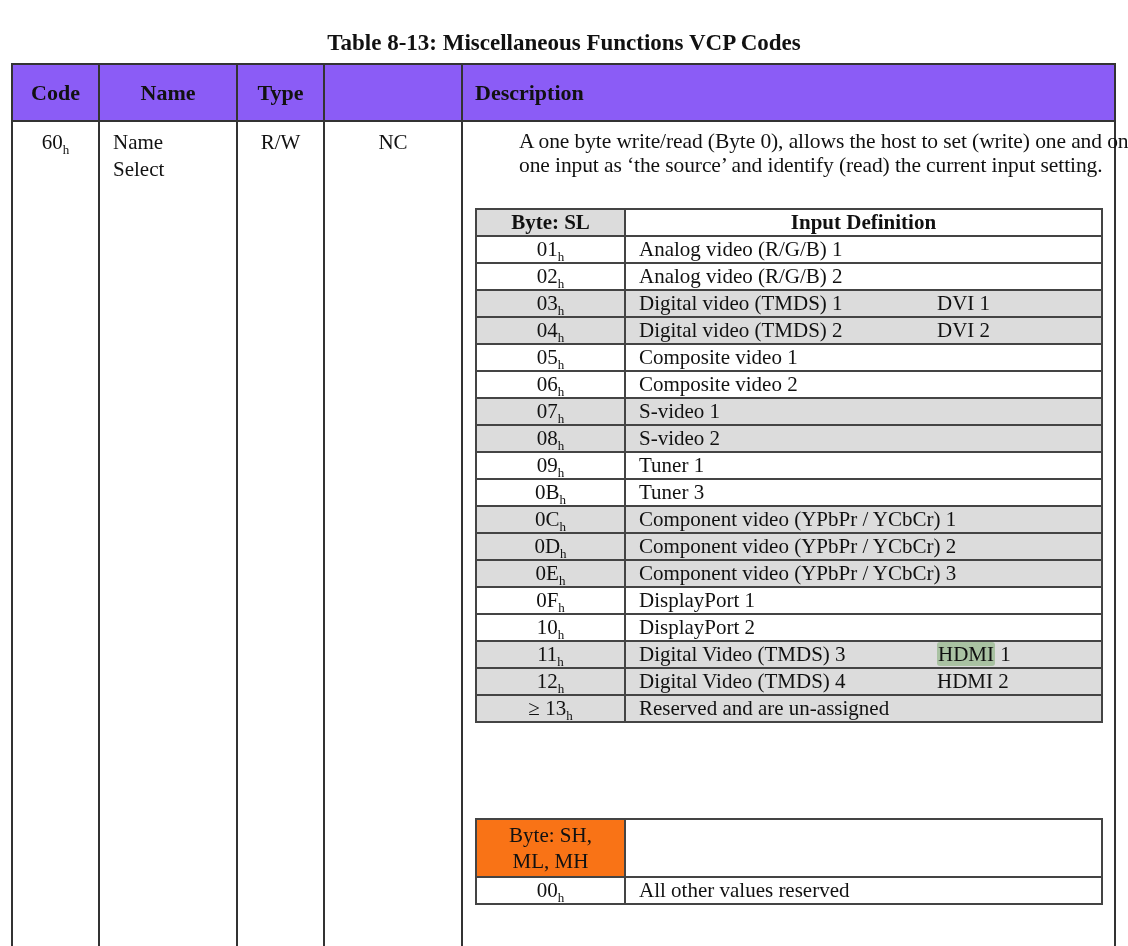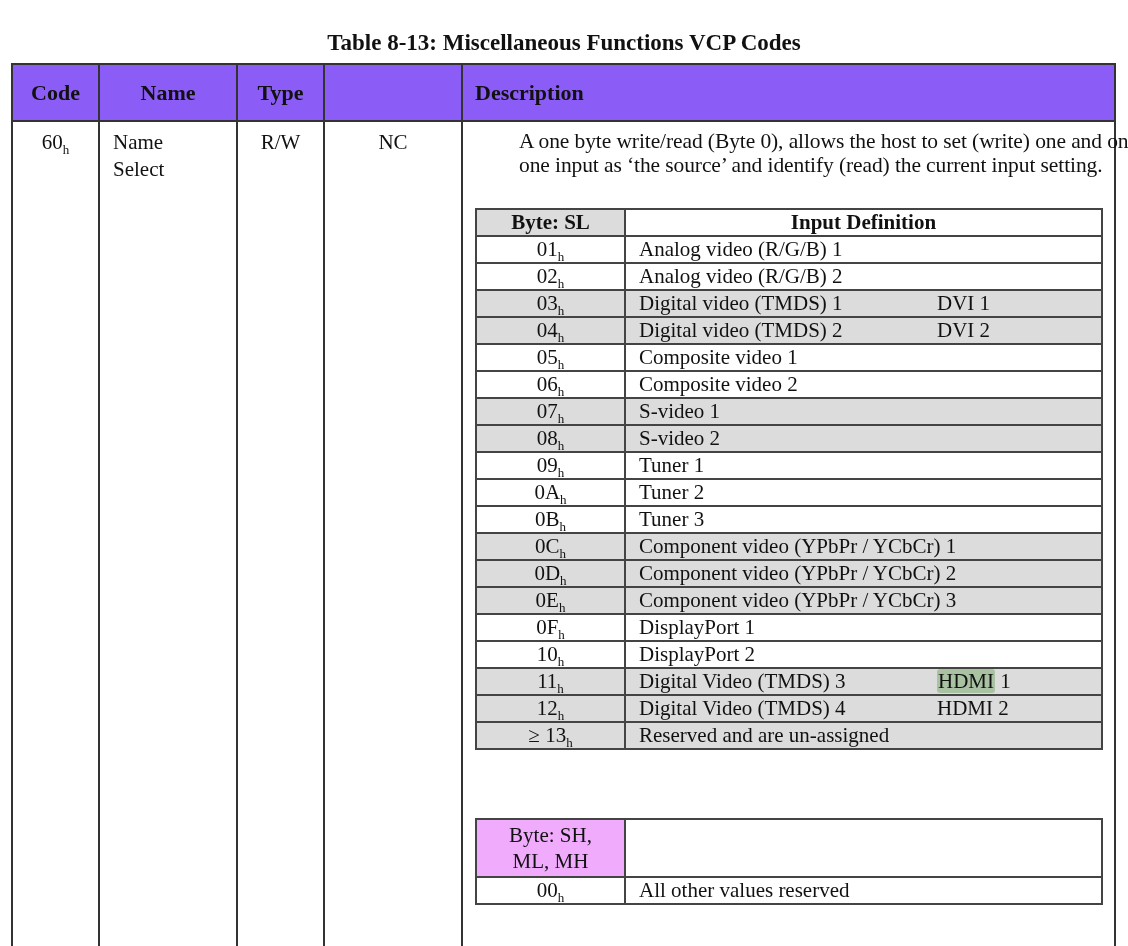--- a/index.html
+++ b/index.html
@@ -116,24 +116,20 @@
       </tr>
       <tr class="shaded">
         <td class="code"><span>08</span><sub class="h">h</sub></td>
         <td class="def"><span>S-video 2</span></td>
       </tr>
       <tr>
         <td class="code"><span>09</span><sub class="h">h</sub></td>
         <td class="def"><span>Tuner 1</span></td>
       </tr>
       <tr>
-        <td class="code"><span>0A</span><sub class="h">h</sub></td>
-        <td class="def"><span>Tuner 2</span></td>
-      </tr>
-      <tr>
         <td class="code"><span>0B</span><sub class="h">h</sub></td>
         <td class="def"><span>Tuner 3</span></td>
       </tr>
       <tr class="shaded">
         <td class="code"><span>0C</span><sub class="h">h</sub></td>
         <td class="def"><span>Component video (YPbPr / YCbCr) 1</span></td>
       </tr>
       <tr class="shaded">
         <td class="code"><span>0D</span><sub class="h">h</sub></td>
         <td class="def"><span>Component video (YPbPr / YCbCr) 2</span></td>
@@ -161,21 +157,21 @@
       <tr class="shaded">
         <td class="code"><span>≥ 13</span><sub class="h">h</sub></td>
         <td class="def"><span>Reserved and are un-assigned</span></td>
       </tr>
     </tbody>
 </table>
 
 <table class="inner inner2" style="left:475px;top:818px;width:628px;">
   <tbody>
       <tr>
-    <td class="code2" style="background:#f0abfc;">
+    <td class="code2" style="background:#f97316;">
       <div>Byte: SH,</div>
       <div>ML, MH</div>
     </td>
     <td class="def"></td>
   </tr>
   <tr>
     <td class="code"><span>00</span><sub class="h">h</sub></td>
     <td class="def">All other values reserved</td>
   </tr>
 </tbody>

